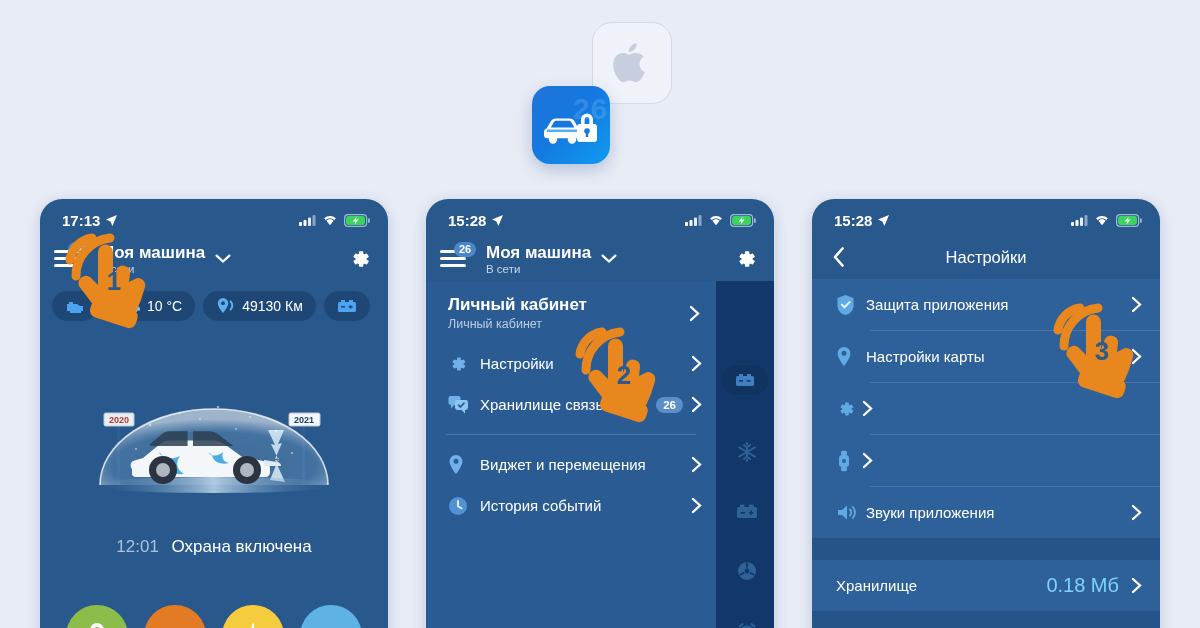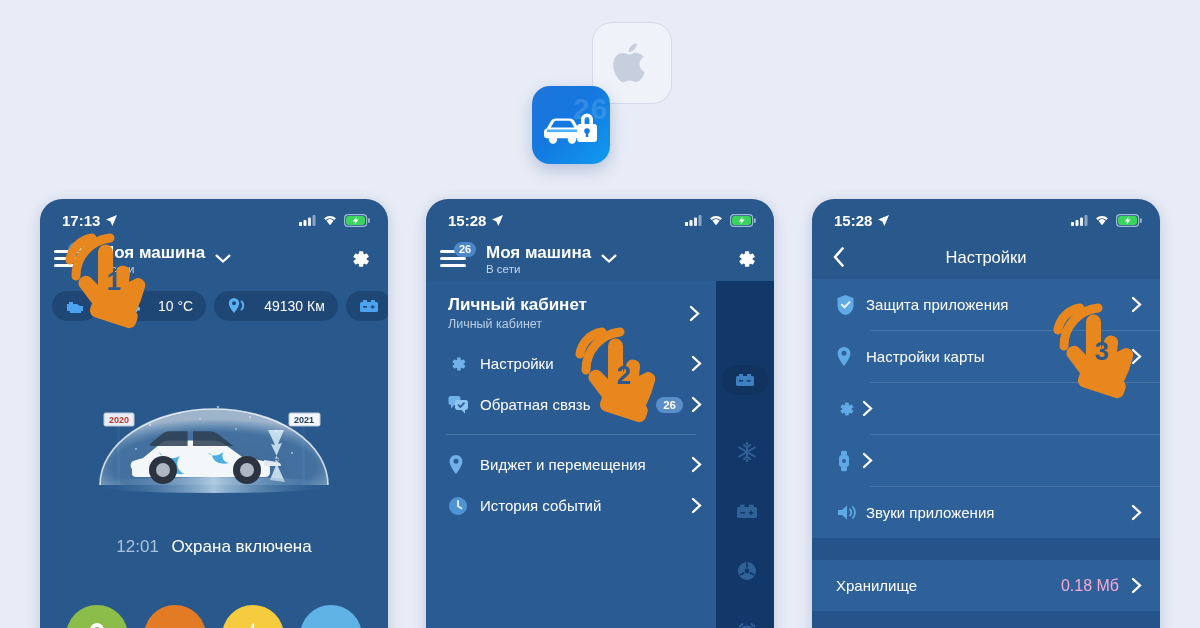--- a/index.html
+++ b/index.html
@@ -66,21 +66,21 @@
   }
   .car-title { margin-left: 12px; }
   .car-name { color: #fff; font-size: 17px; font-weight: bold; line-height: 19px; }
   .car-sub { color: #c6d7ea; font-size: 11.5px; line-height: 14px; }
   .chev-dn { margin-left: 10px; }
   .hdr-spacer { flex: 1; }
 
   
   .chips { display: flex; gap: 8px; padding: 10px 0 0 12px; }
   .chip {
-    display: flex; align-items: center; gap: 17px;
+    display: flex; align-items: center; gap: 6px;
     background: rgba(16,48,86,0.42); border-radius: 16px;
     height: 30px; padding: 0 13px; color: #fff; font-size: 14px; white-space: nowrap;
   }
 
   
   .hero { position: relative; height: 170px; margin-top: 36px; }
   .hero-caption { text-align: center; color: #fff; font-size: 17px; margin-top: 4px; }
   .hero-caption .t { color: #a9c2dc; margin-right: 8px; }
 
   
@@ -106,21 +106,21 @@
   .chev-r { flex: 0 0 auto; }
 
   
   .navbar { height: 44px; display: flex; align-items: center; justify-content: center; position: relative; }
   .navbar .title { color: #fff; font-size: 16.5px; }
   .navbar .back { position: absolute; left: 20px; top: 50%; transform: translateY(-50%); }
   .settings-list { background: #2e6199; }
   .srow { display: flex; align-items: center; height: 51px; padding: 0 18px 0 24px; color: #fff; font-size: 15px; }
   .srow .ic { width: 26px; flex: 0 0 auto; display: flex; align-items: center; }
   .srow .lbl { margin-left: 4px; flex: 1; }
-  .srow .val { color: #f9a8d4; font-size: 16px; margin-right: 12px; }
+  .srow .val { color: #7dd3fc; font-size: 20px; margin-right: 12px; }
   .sep { height: 1px; background: rgba(255,255,255,0.13); margin-left: 58px; }
   .gap { height: 22px; background: #24548a; }
 
   
   .hand { position: absolute; pointer-events: none; }
   #hand-1 { left: 52px; top: 218px; }
   #hand-2 { left: 562px; top: 312px; }
   #hand-3 { left: 1040px; top: 288px; }
 </style>
 </head>
@@ -443,21 +443,21 @@
       <div class="row">
         <span class="ic">
           <svg width="21" height="19" viewBox="0 0 21 19">
             <rect x="0.5" y="1" width="12" height="9" rx="2.2" fill="#6fb1e8"></rect>
               <path d="M3 10l0 3.4 3.4-3.4z" fill="#6fb1e8"></path>
             <rect x="7" y="5" width="13" height="10" rx="2.4" fill="#8ec6f2"></rect>
               <path d="M17 15l0 3.4-3.4-3.4z" fill="#8ec6f2"></path>
             <path d="M10.6 10.2l1.8 1.8 3.6-3.8" stroke="#2a5c93" stroke-width="1.8" fill="none" stroke-linecap="round"></path>
           </svg>
         </span>
-        <span class="lbl">Обратная связь</span>
+        <span class="lbl">Хранилище связь</span>
         <span class="cnt">26</span>
         <svg class="chev-r" width="11" height="17" viewBox="0 0 11 17">
             <path d="M2 2l7 6.5L2 15" stroke="#fff" stroke-width="2.3" fill="none" stroke-linecap="round"></path>
           </svg>
       </div>
 
 
       <div class="divider"></div>
 
       <div class="row">

